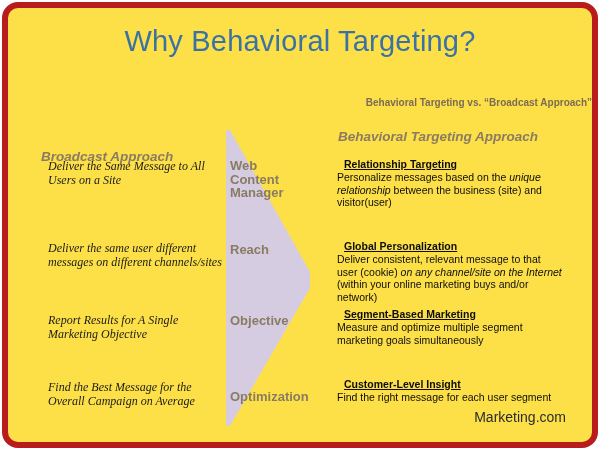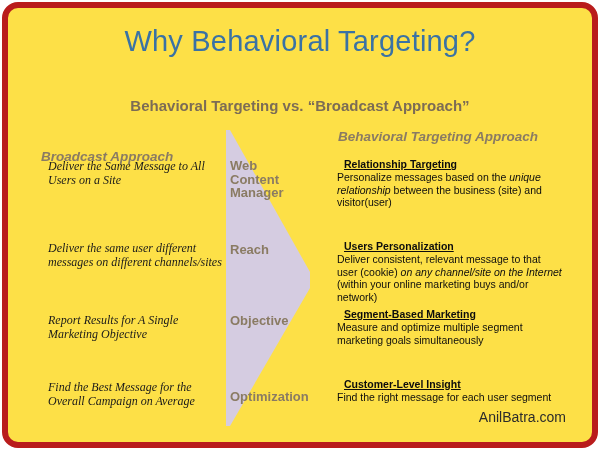--- a/index.html
+++ b/index.html
@@ -39,23 +39,23 @@
     font-family: "Liberation Sans", sans-serif;
     white-space: nowrap;
   }
 
   
   .subtitle {
     position: absolute;
     left: 0;
     right: 0;
     top: 89px;
-    text-align: center;
+    text-align: right;
     color: #7c6c55;
-    font-size: 15px;
+    font-size: 10px;
     font-weight: bold;
     font-family: "Liberation Sans", sans-serif;
     white-space: nowrap;
   }
 
   
   .col-head {
     position: absolute;
     color: #8a7b63;
     font-size: 13.5px;
@@ -167,27 +167,27 @@
   <div class="left-item" style="top:152px;">Deliver the Same Message to All Users on a Site</div>
   <div class="left-item" style="top:234px;">Deliver the same user different messages on different channels/sites</div>
   <div class="left-item" style="top:306px;">Report Results for A Single Marketing Objective</div>
   <div class="left-item" style="top:373px;">Find the Best Message for the Overall Campaign on Average</div>
 
   <div class="right-item" style="top:150px;">
     <span class="rt-head">Relationship Targeting</span>
     <span class="rt-body">Personalize messages based on the <em>unique relationship</em> between the business (site) and visitor(user)</span>
   </div>
   <div class="right-item" style="top:232px;">
-    <span class="rt-head">Users Personalization</span>
+    <span class="rt-head">Global Personalization</span>
     <span class="rt-body">Deliver consistent, relevant message to that user (cookie) <em>on any channel/site on the Internet</em> (within your online marketing buys and/or network)</span>
   </div>
   <div class="right-item" style="top:300px;">
     <span class="rt-head">Segment-Based Marketing</span>
     <span class="rt-body">Measure and optimize multiple segment marketing goals simultaneously</span>
   </div>
   <div class="right-item" style="top:370px;">
     <span class="rt-head">Customer-Level Insight</span>
     <span class="rt-body">Find the right message for each user segment</span>
   </div>
 
-  <div class="footer">AnilBatra.com</div>
+  <div class="footer">Marketing.com</div>
 
 </div>
 
 </body></html>

